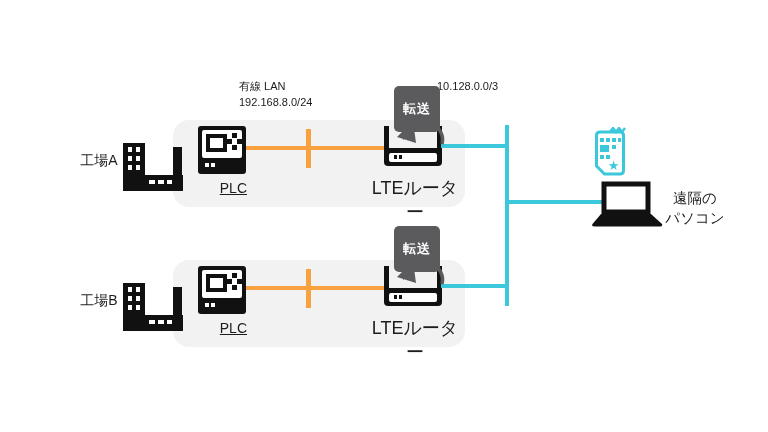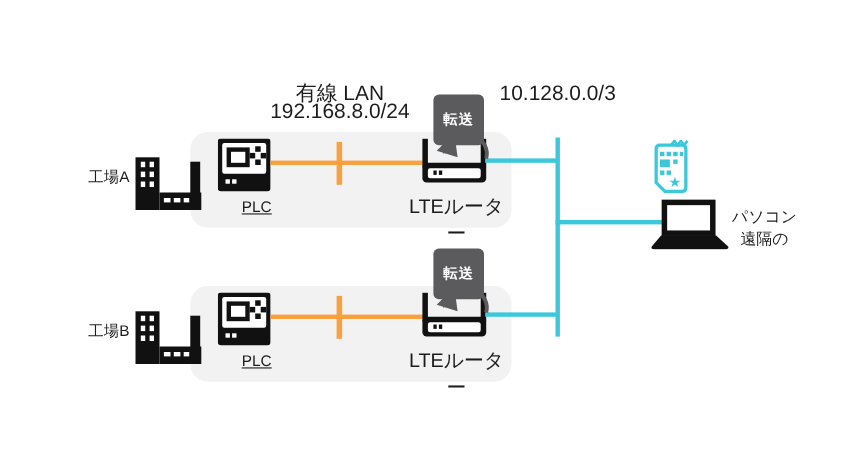--- a/index.html
+++ b/index.html
@@ -3,22 +3,22 @@
 <meta charset="utf-8">
 <style>
   :root{
     --orange:#F9A03F; --cyan:#3AC8DA; --box-gray:#F2F2F3;
     --badge-gray:#5B5B5E; --black:#111111; --text:#1C1C1C;
   }
   html,body{margin:0;padding:0;}
   body{font-family:"Liberation Sans","DejaVu Sans",sans-serif;background:#fff;}
   .canvas{position:relative;width:768px;height:432px;background:#fff;overflow:hidden;}
 
-  .net-label{position:absolute;width:140px;text-align:center;color:var(--text);
-    font-size:19px;line-height:16px;}
+  .net-label{position:absolute;width:140px;text-align:left;color:var(--text);
+    font-size:11px;line-height:16px;}
   .net-label .t{font-weight:400;}
 
   .site{position:absolute;left:62px;width:560px;height:130px;}
   .site-box{position:absolute;left:111px;top:34px;width:292px;height:87px;
     background:var(--box-gray);border-radius:16px;}
   .factory-label{position:absolute;left:6px;top:66px;width:62px;text-align:center;
     font-size:14px;color:var(--text);}
   .factory-icon{position:absolute;left:61px;top:51px;}
   .plc-icon{position:absolute;left:136px;top:40px;}
   .plc-label{position:absolute;left:135px;top:94px;width:50px;text-align:right;
@@ -191,17 +191,17 @@
     <rect class="cyan-fill" x="15" y="28" width="4" height="4"></rect>
     <text x="22.5" y="43" text-anchor="middle" font-size="13" class="cyan-fill">★</text>
   </svg>
 
   <svg class="laptop-icon" width="72" height="46" viewBox="0 0 72 46">
     <rect x="12" y="3" width="44" height="28" fill="#ffffff" stroke="#111111" stroke-width="5"></rect>
     <path class="ink" d="M9 33 L59 33 L70 43 Q71 45.5 67 45.5 L3 45.5 Q-1 45.5 0.5 43 Z"></path>
   </svg>
 
   <div class="remote-label">
+    <div>遠隔の</div>
     <div>パソコン</div>
-    <div>遠隔の</div>
   </div>
 
 </div>
 
 </body></html>

